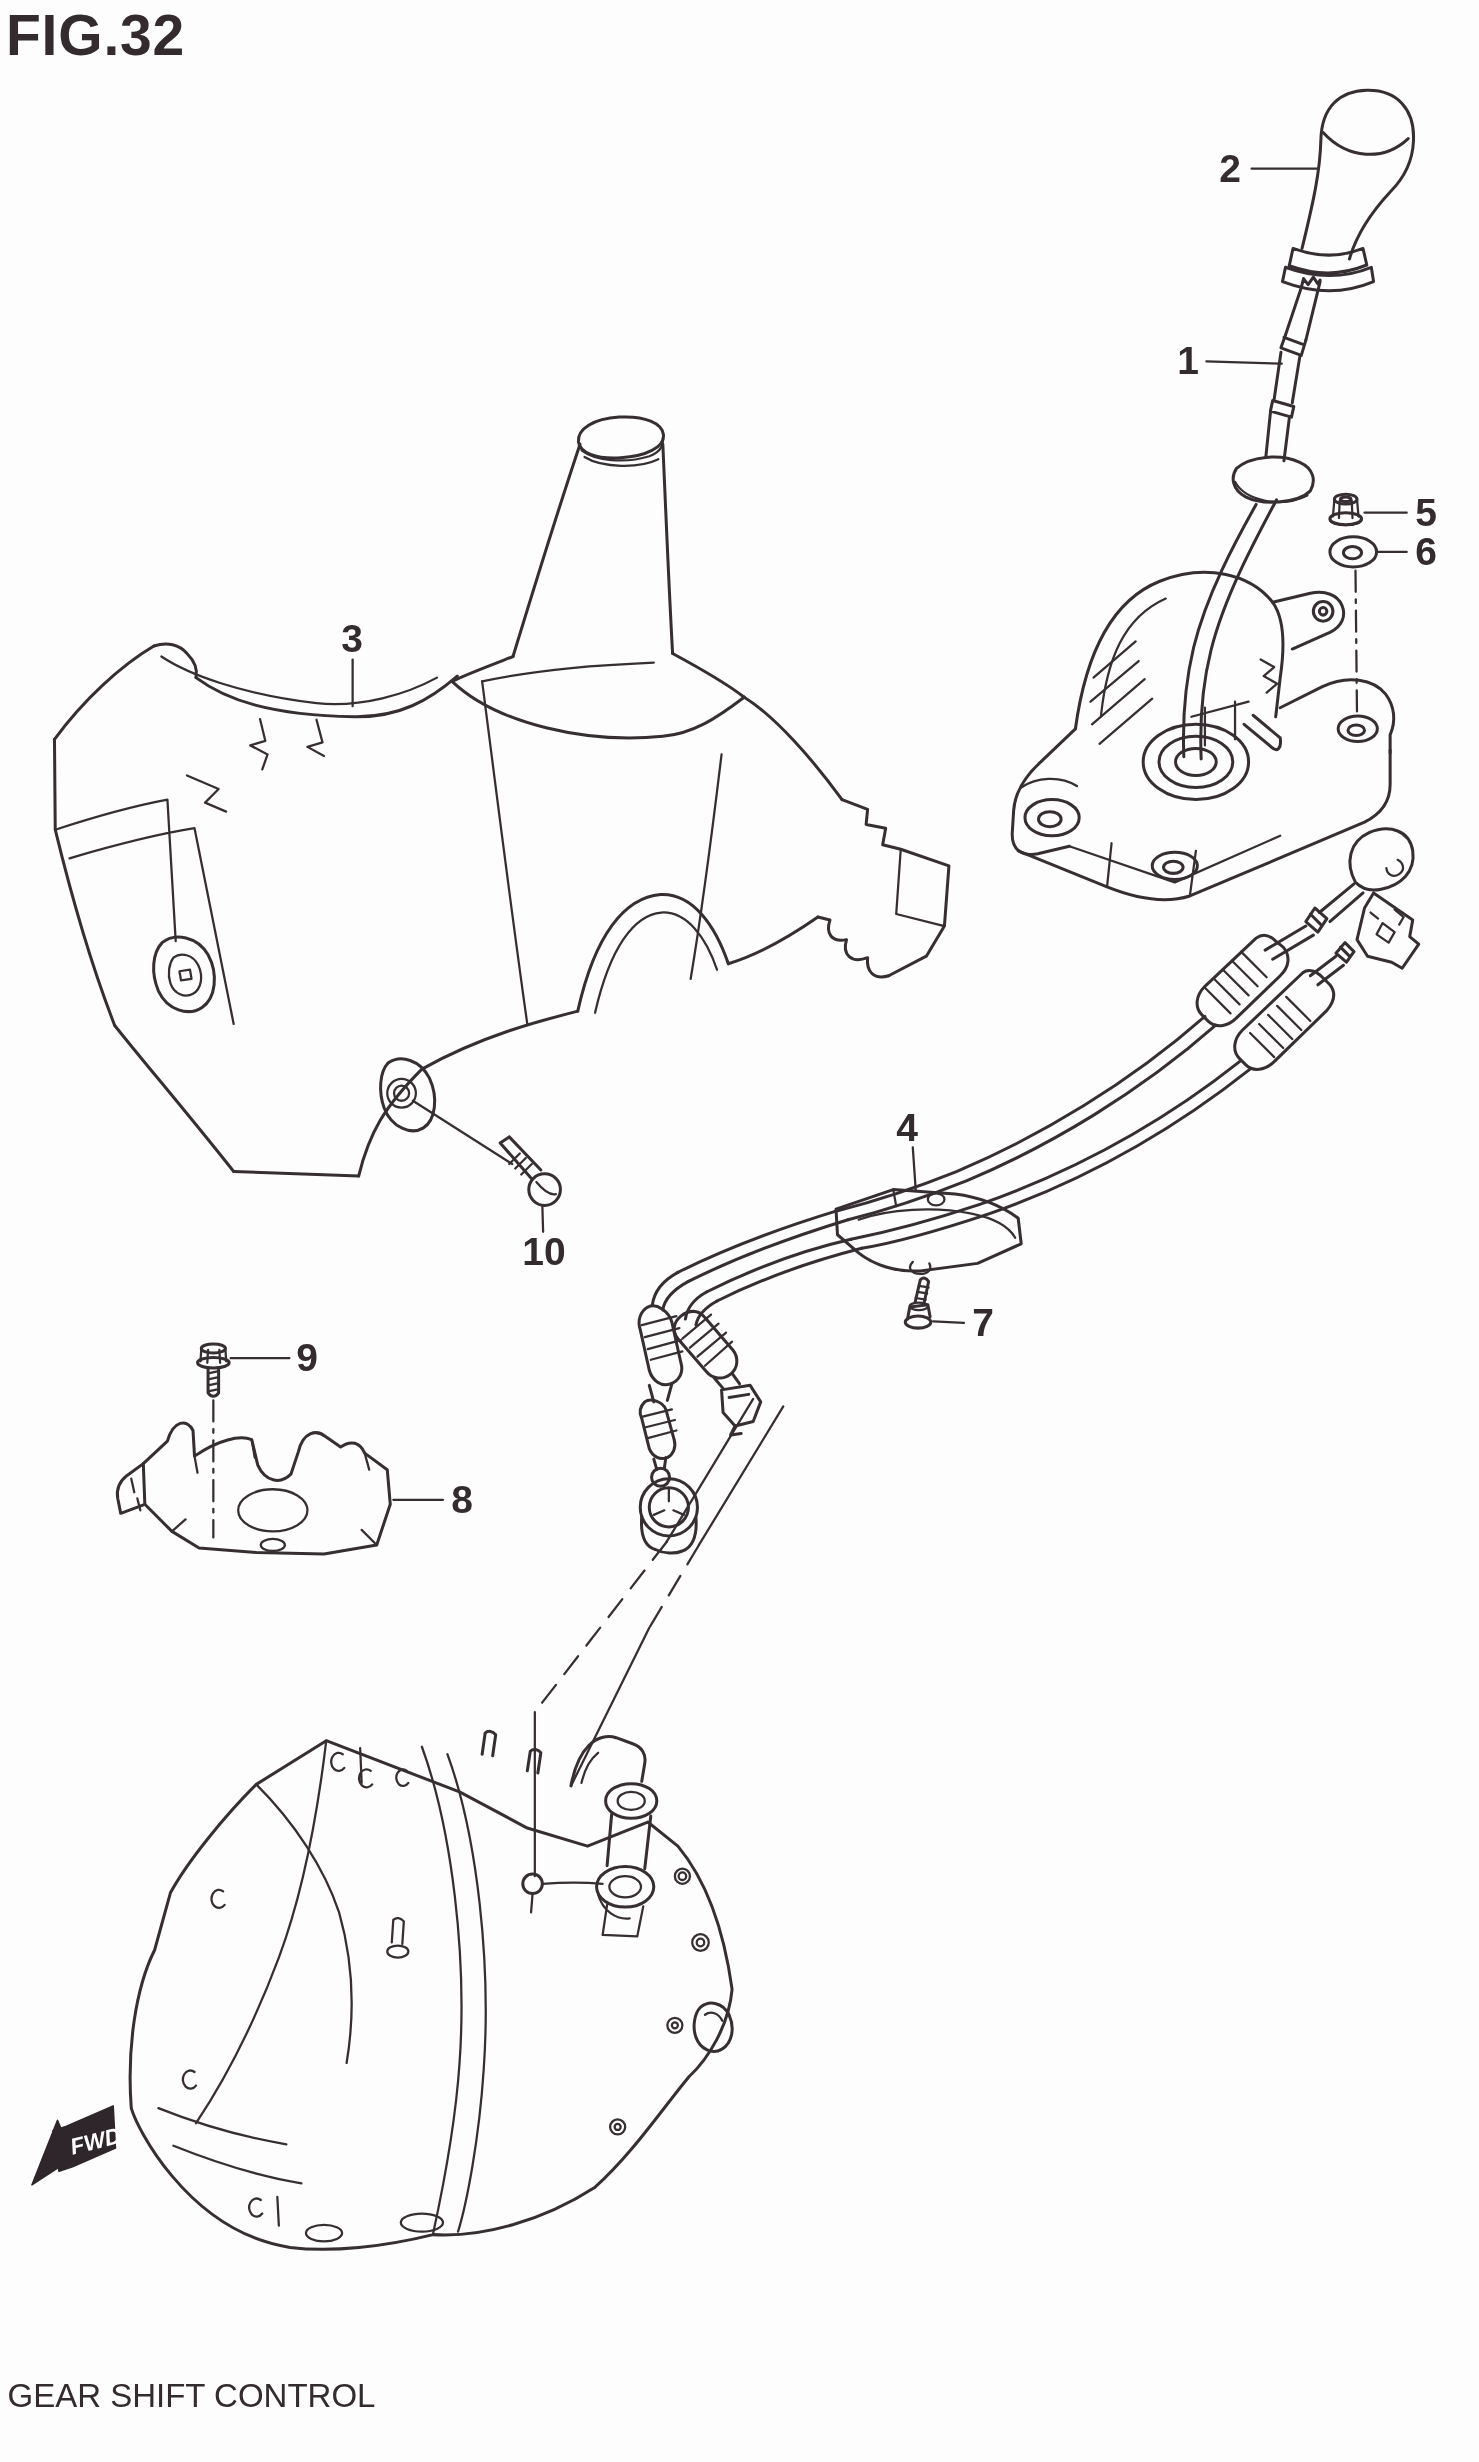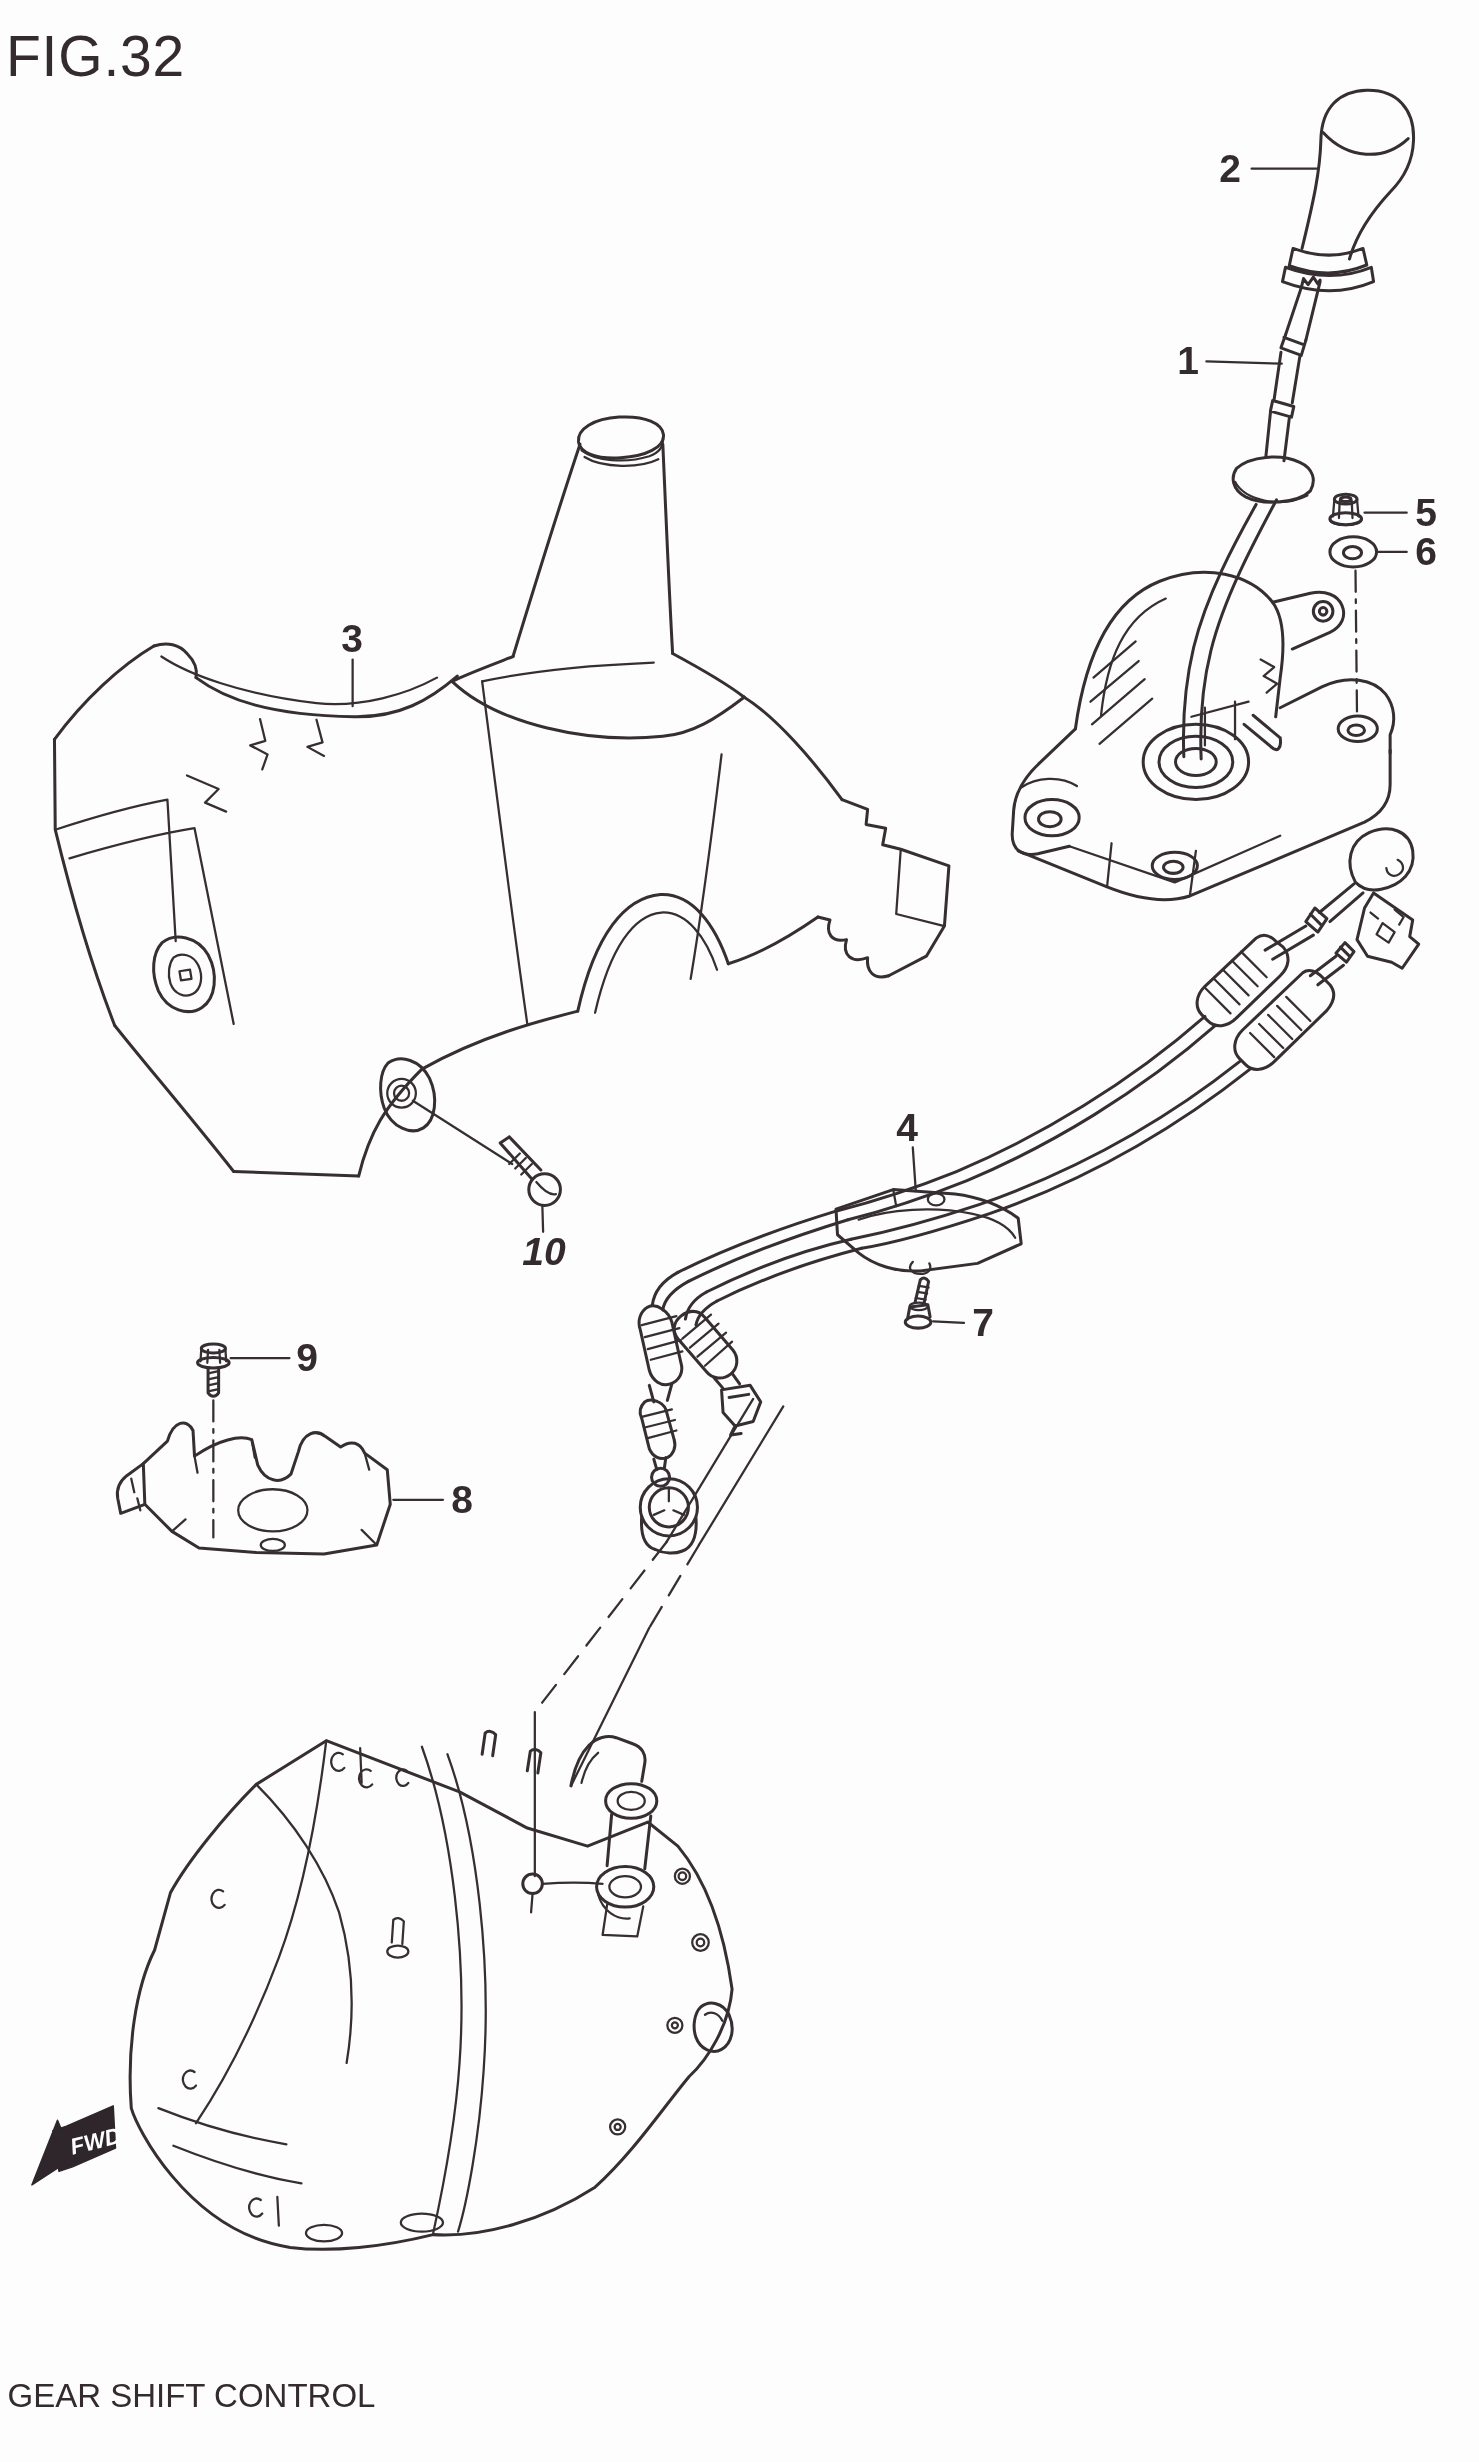--- a/index.html
+++ b/index.html
@@ -9,22 +9,22 @@
   html,body{margin:0;padding:0;background:var(--bg);}
   .canvas{position:relative;width:1480px;height:2462px;background:var(--bg);
           font-family:"Liberation Sans", sans-serif;overflow:hidden;}
   #art{position:absolute;left:0;top:0;width:1480px;height:2462px;}
   #art path,#art ellipse,#art circle,#art line,#art polyline{
     fill:none;stroke:var(--line);stroke-width:4;stroke-linecap:round;stroke-linejoin:round;}
   #art .thin{stroke-width:3;}
   #art .dashdot{stroke-dasharray:28 10 5 10;}
   #art .dash{stroke-dasharray:30 18;}
   #art .fill-dark{fill:var(--marker-fill);stroke:var(--marker-fill);stroke-width:2;}
-  .fig-title{position:absolute;left:6px;top:1.5px;font-size:57px;font-weight:400;
-             color:var(--text);letter-spacing:0.8px;white-space:nowrap;margin-top:21px;}
+  .fig-title{position:absolute;left:6px;top:1.5px;font-size:57px;font-weight:700;
+             color:var(--text);letter-spacing:0.8px;white-space:nowrap;}
   .callout{position:absolute;transform:translate(-50%,-50%);font-size:39px;font-weight:700;
            color:var(--text);white-space:nowrap;}
   .footer{position:absolute;left:7.5px;top:2371px;color:var(--text);line-height:1.52;
           font-size:33px;font-weight:400;white-space:nowrap;}
   .fwd-label{font:italic 700 30px "Liberation Sans",sans-serif;fill:var(--marker-text);}
 </style>
 </head>
 <body>
 
 <div class="canvas">
@@ -268,19 +268,19 @@
 
   <div class="callout" style="left:1188px;top:361px;">1</div>
   <div class="callout" style="left:1230px;top:169px;">2</div>
   <div class="callout" style="left:352px;top:639px;">3</div>
   <div class="callout" style="left:907px;top:1128px;">4</div>
   <div class="callout" style="left:1426px;top:513px;">5</div>
   <div class="callout" style="left:1426px;top:552px;">6</div>
   <div class="callout" style="left:983px;top:1323px;">7</div>
   <div class="callout" style="left:462px;top:1500px;">8</div>
   <div class="callout" style="left:307px;top:1358px;">9</div>
-  <div class="callout" style="left:544px;top:1252px;font-style:italic;">10</div>
+  <div class="callout" style="left:544px;top:1252px;">10</div>
 
   <div class="footer">
     <div>GEAR SHIFT CONTROL</div>
   </div>
 </div>
 
 
 </body></html>

